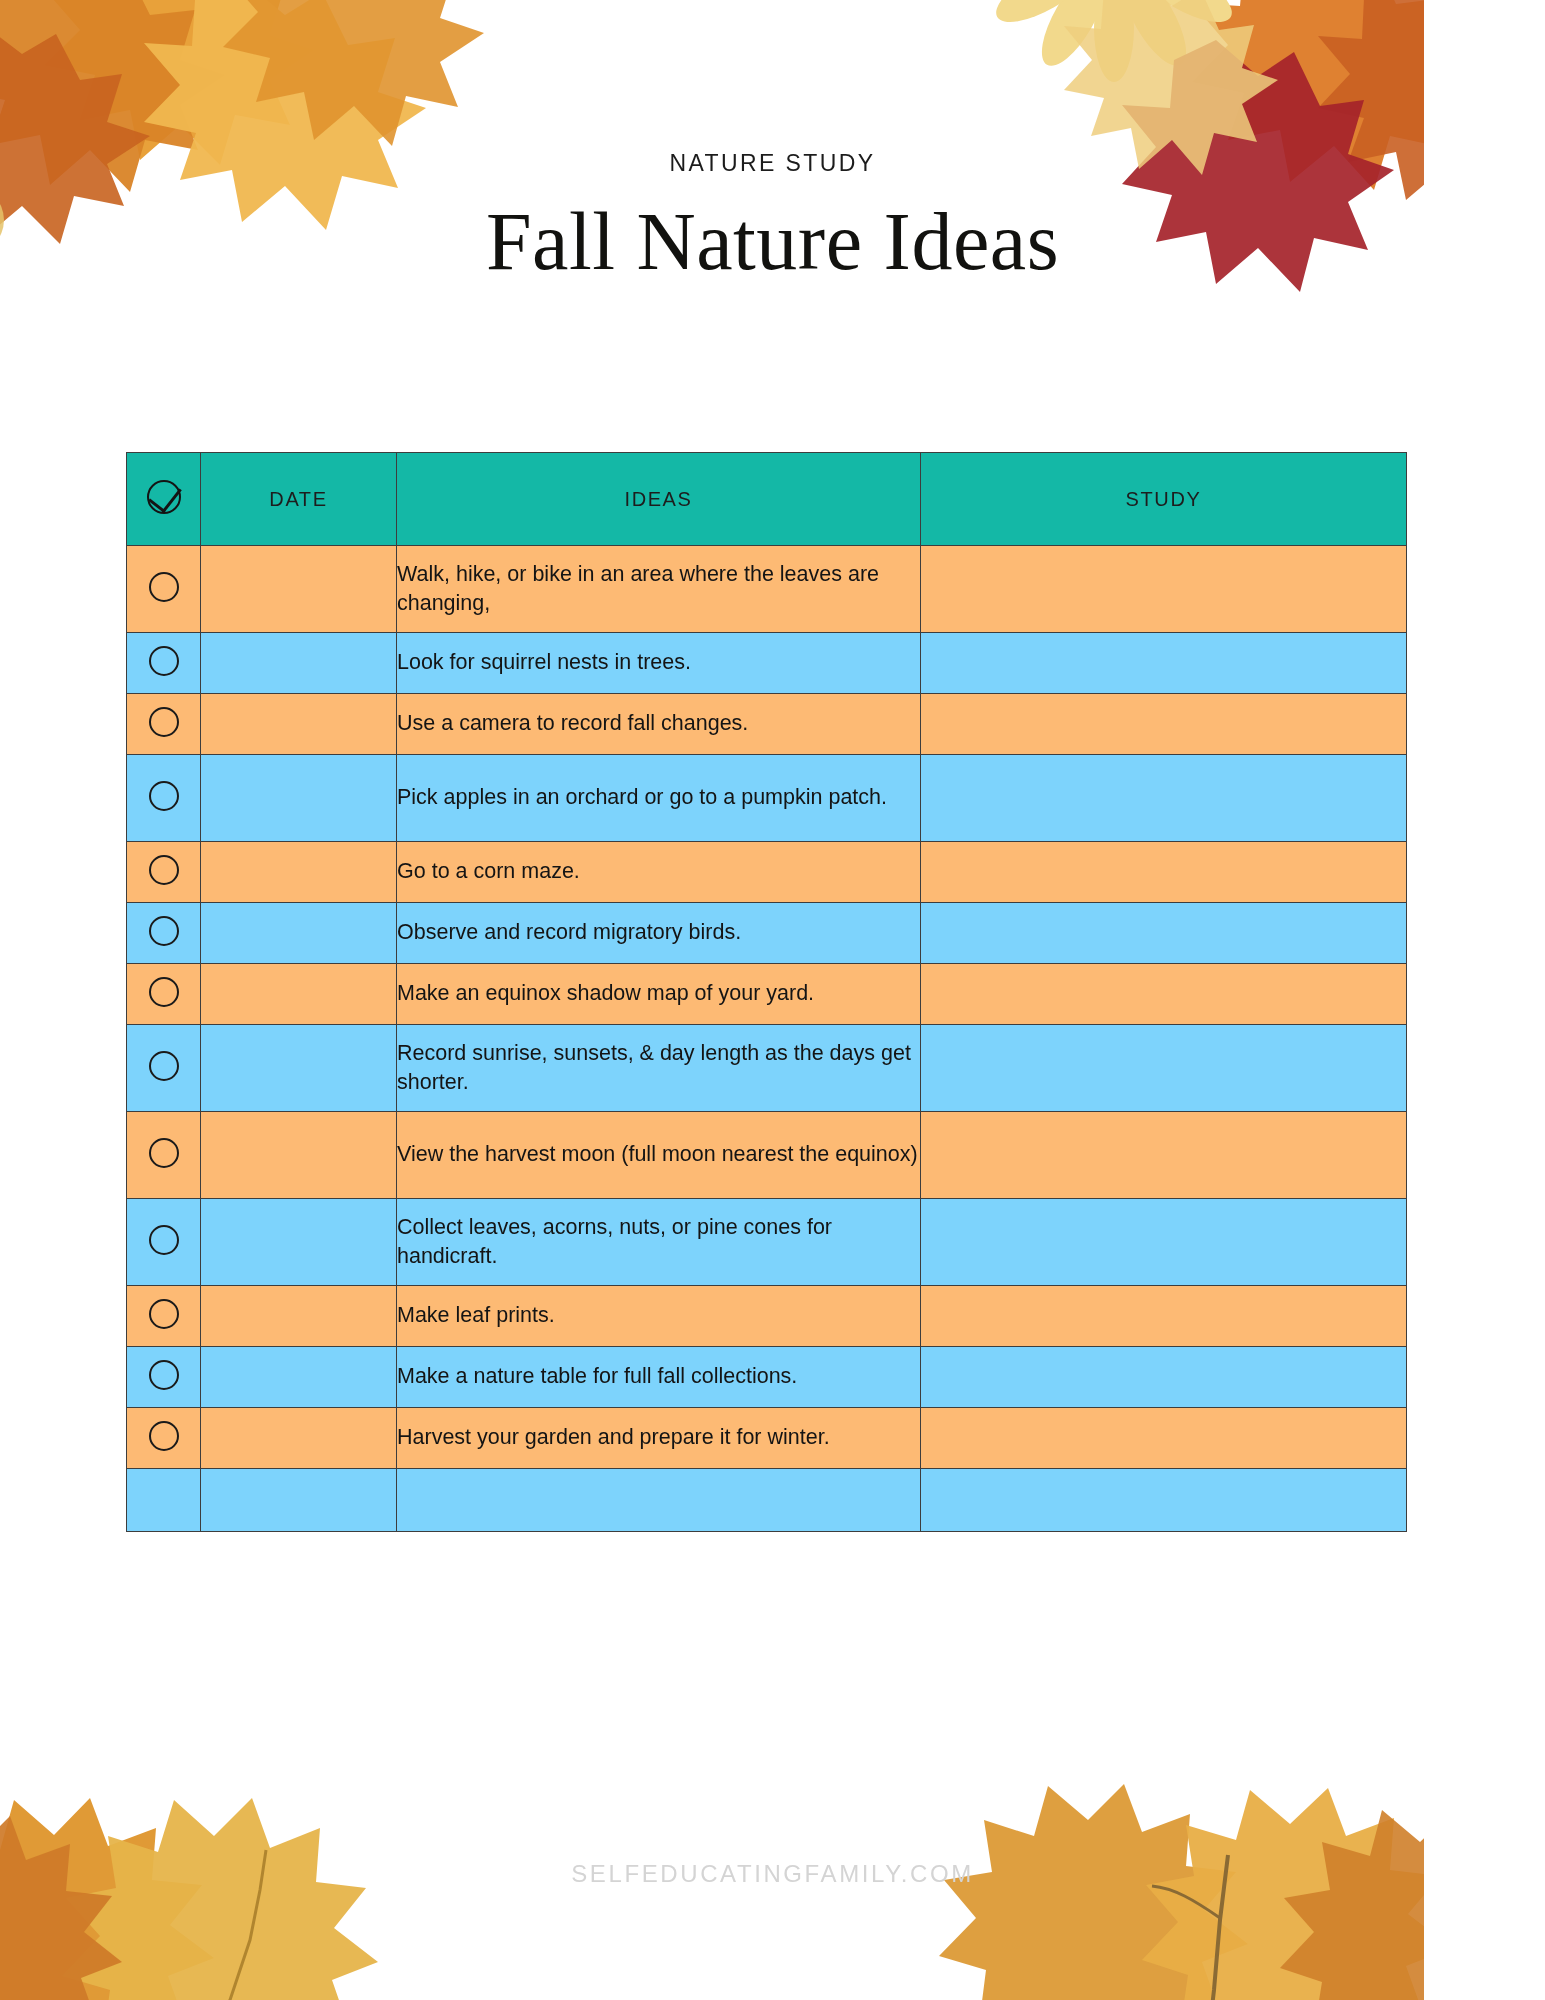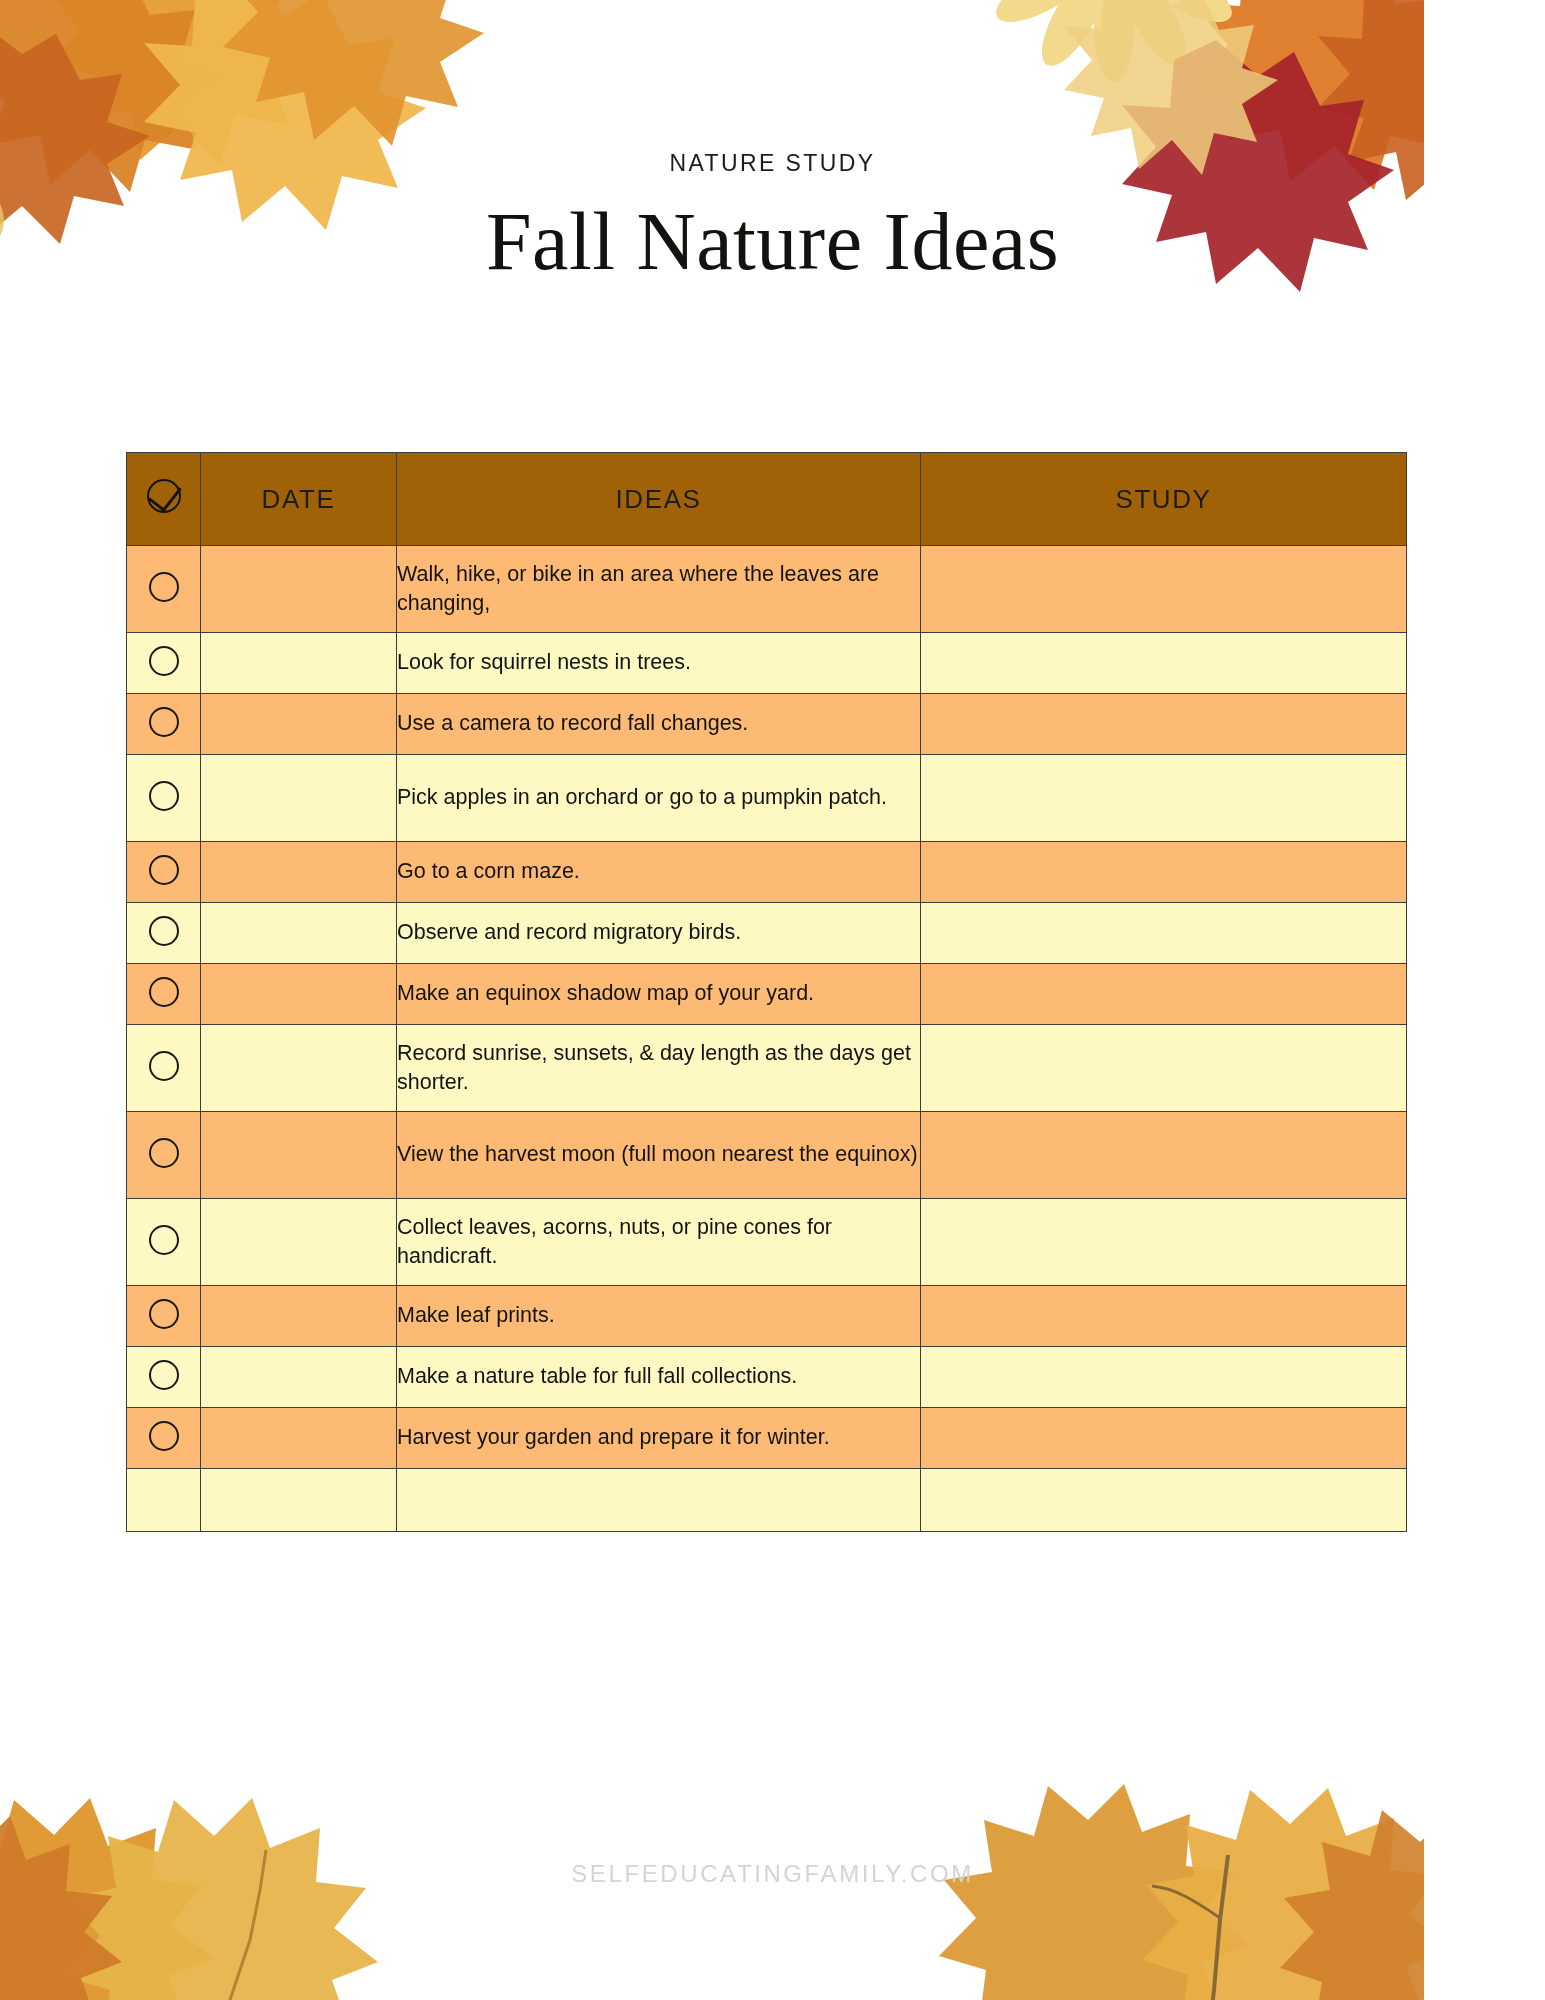--- a/index.html
+++ b/index.html
@@ -72,34 +72,34 @@
     width: 1280px;
     table-layout: fixed;
   }
   table.checklist th,
   table.checklist td {
     border: 1px solid #3d3d3d;
     padding: 0;
     vertical-align: middle;
   }
   thead th {
-    background: #a16207;
+    background: #14b8a6;
     height: 92px;
     font-weight: 400;
-    font-size: 26px;
+    font-size: 20px;
     letter-spacing: 1.6px;
     color: #1d1d1d;
     margin-top: 40px;
   }
   col.c-check { width: 74px; }
   col.c-date  { width: 196px; }
   col.c-ideas { width: 524px; }
   col.c-notes { width: 486px; }
 
-  tbody tr.shade td { background: #fef9c3; }
+  tbody tr.shade td { background: #7dd3fc; }
   tbody tr.plain td { background: #fdba74; }
 
   td.check-cell {
     text-align: center;
   }
   .circle {
     display: inline-block;
     width: 30px;
     height: 30px;
     border: 2.5px solid #1a1a1a;

